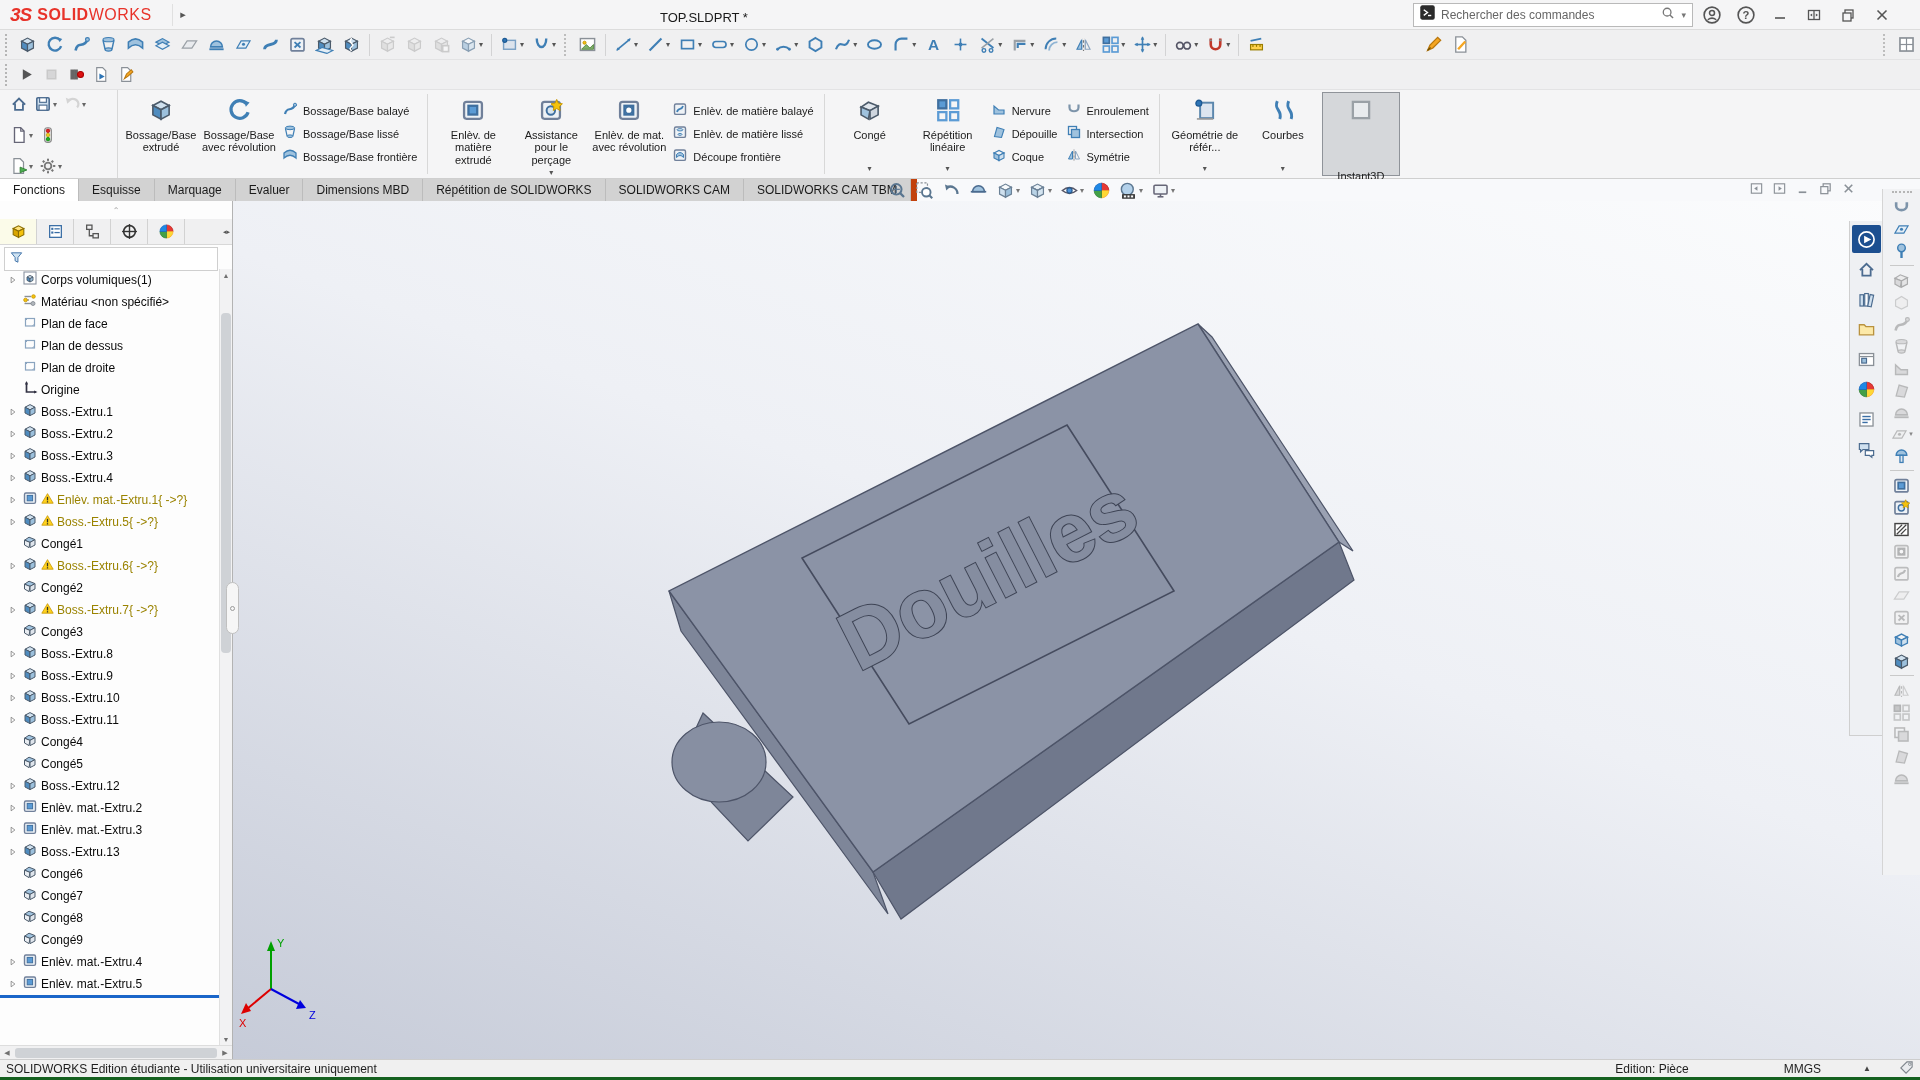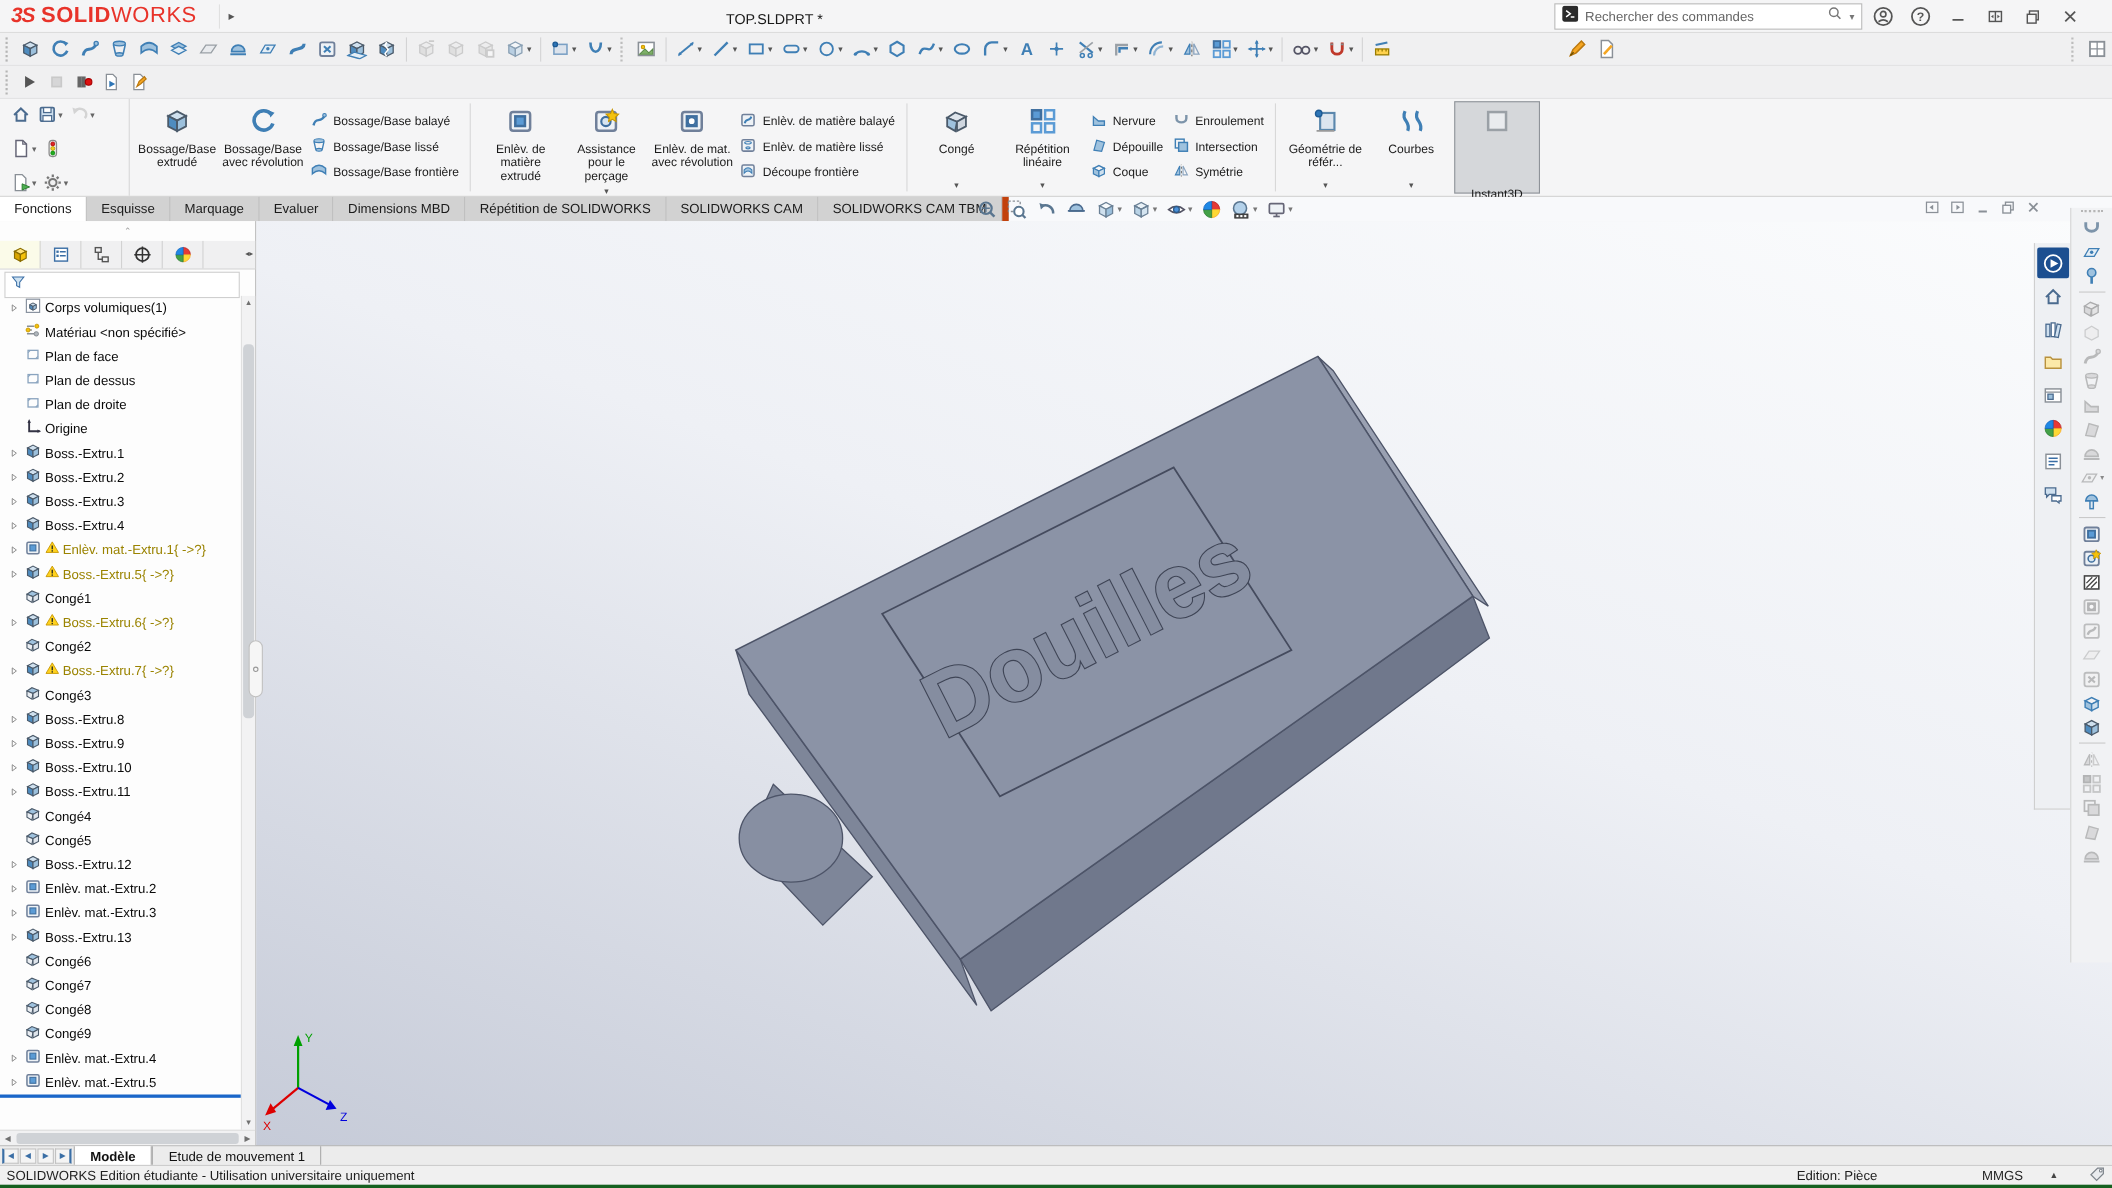--- a/index.html
+++ b/index.html
@@ -3,21 +3,21 @@
 <meta charset="utf-8">
 <style>
   * { margin:0; padding:0; box-sizing:border-box; }
   html,body { width:1920px; height:1080px; overflow:hidden; font-family:"Liberation Sans",sans-serif; }
   #app { width:1920px; height:1080px; display:flex; flex-direction:column; background:#f0f0f1; outline:1px solid #8f969c; }
 
   
   .titlebar { height:30px; background:#f5f5f6; border-bottom:1px solid #dcdcdc; display:flex; align-items:center; position:relative; flex:0 0 auto; }
   .logo-area { display:flex; align-items:center; gap:6px; padding:0 10px; height:100%; }
   .logo-mark { font-weight:bold; font-style:italic; font-size:19px; color:#e8332a; letter-spacing:-1px; }
-  .logo-text { font-size:20px; color:#e8332a; letter-spacing:.5px; }
+  .logo-text { font-size:16px; color:#e8332a; letter-spacing:.5px; }
   .logo-text b { font-weight:bold; }
   .logo-expand { width:22px; height:22px; display:flex; align-items:center; justify-content:center; color:#555; font-size:11px; border-left:1px solid #e0e0e0; margin-left:14px; }
   .doc-title { position:absolute; left:660px; top:0; height:34px; display:flex; align-items:center; font-size:13px; color:#1a1a1a; }
   .title-right { margin-left:auto; display:flex; align-items:center; gap:4px; padding-right:23px; }
   .searchbox { width:280px; height:24px; background:#fff; border:1px solid #b9b9b9; display:flex; align-items:center; gap:6px; padding:0 6px; }
   .searchbox input { border:none; outline:none; flex:1; font-size:12px; color:#333; font-family:"Liberation Sans",sans-serif; background:transparent; }
   .searchbox input::placeholder { color:#666; }
   .sb-caret { color:#777; font-size:9px; }
   .tbtn { width:30px; height:26px; display:flex; align-items:center; justify-content:center; color:#555; }
 
@@ -93,21 +93,21 @@
   .tp-tab.active { background:#1c4f90; }
 
   
   .bottom-tabs { height:18px; background:#ececec; border-top:1px solid #b5b5b5; display:flex; align-items:stretch; flex:0 0 auto; }
   .bnav { display:flex; align-items:center; padding:0 2px; gap:1px; }
   .bnav .nbtn { width:15px; height:14px; border:1px solid #c2c2c2; background:#f4f4f4; font-size:7px; color:#3a6ea5; display:flex; align-items:center; justify-content:center; }
   .btab { padding:0 14px; display:flex; align-items:center; font-size:12px; border-right:1px solid #ababab; border-left:1px solid #ababab; color:#111; }
   .btab.active { background:#fff; font-weight:bold; }
   .statusbar { height:18px; background:#f0f0f0; border-top:1px solid #cdcdcd; display:flex; align-items:center; font-size:12px; color:#1e1e1e; padding:0 6px; flex:0 0 auto; }
   .sb-edition { margin-left:auto; margin-right:95px; }
-  .sb-units { margin-right:24px; }
+  .sb-units { margin-right:42px; }
   .sb-caret2 { font-size:8px; color:#444; margin-right:28px; }
   .greenline { height:3px; background:#15601f; flex:0 0 auto; }
 </style>
 </head>
 <body>
 
 <div id="app">
 
   <div class="titlebar">
     <div class="logo-area">
@@ -1600,32 +1600,20 @@
           <div class="rt-btn">
             <svg style="filter:grayscale(1);opacity:.45" width="19" height="19" viewBox="0 0 16 16">
               <path d="M3,10 A5,5 0 0 1 13,10 Z" fill="#9fc2de" stroke="#3f7fb5" stroke-width="1.3"></path>
               <line x1="2" y1="12" x2="14" y2="12" stroke="#3f7fb5" stroke-width="1.6" fill="none"></line>
             </svg>
           </div>
         </div>
     </div>
   </div>
 
-  <div class="bottom-tabs">
-    <div class="bnav" id="bnav">
-        <span class="nbtn" style="border-left: 2px solid rgb(58, 110, 165);">◀</span>
-        <span class="nbtn">◀</span>
-        <span class="nbtn">▶</span>
-        <span class="nbtn" style="border-right: 2px solid rgb(58, 110, 165);">▶</span>
-      </div>
-    <div id="btabs" style="display:flex;">
-        <div class="btab active">Modèle</div>
-        <div class="btab">Etude de mouvement 1</div>
-      </div>
-  </div>
 
   <div class="statusbar">
     <span>SOLIDWORKS Edition étudiante - Utilisation universitaire uniquement</span>
     <span class="sb-edition">Edition: Pièce</span>
     <span class="sb-units">MMGS</span>
     <span class="sb-caret2">▲</span>
     <span id="sb-tag"><svg width="15" height="15" viewBox="0 0 16 16">
           <path d="M2,8.5 L8.5,2 L14,2 L14,7.5 L7.5,14 Z" fill="#e9ebee" stroke="#7d848b" stroke-width="1.2"></path>
           <circle cx="11.5" cy="4.5" r="1.3" fill="#fff" stroke="#7d848b" stroke-width="1"></circle>
         </svg></span>

